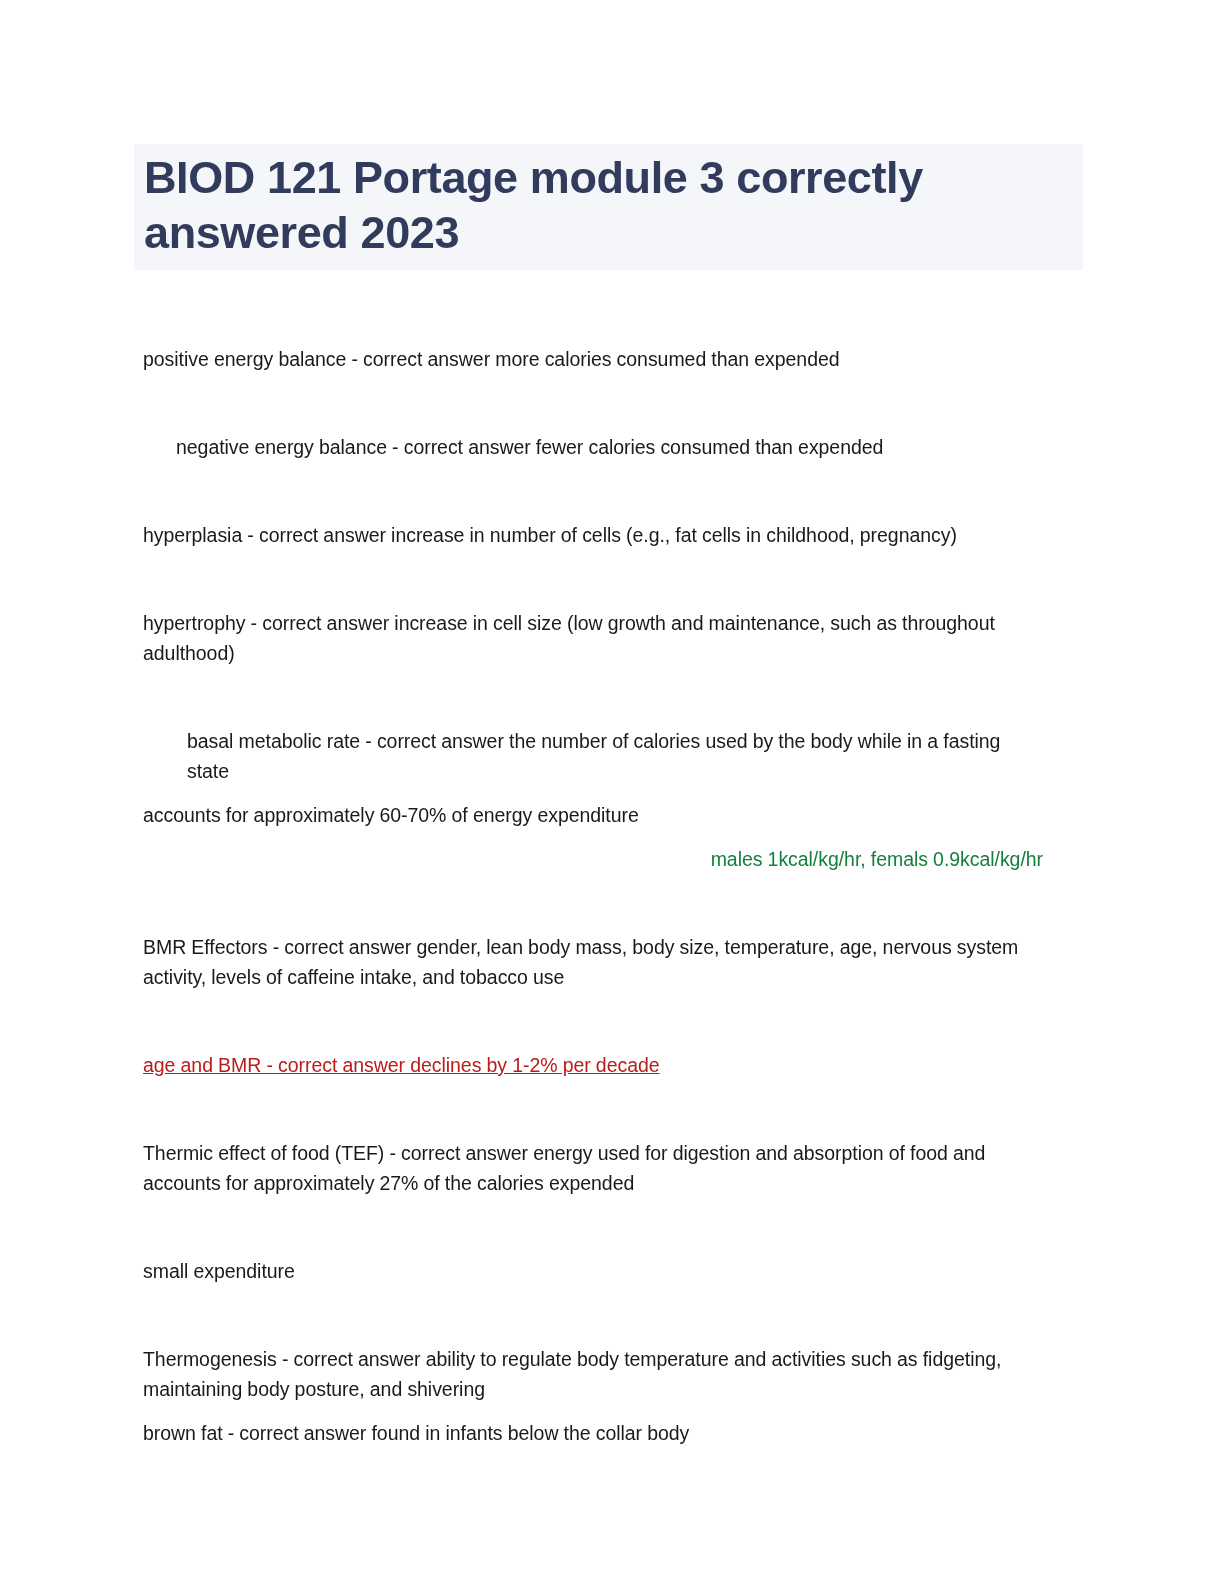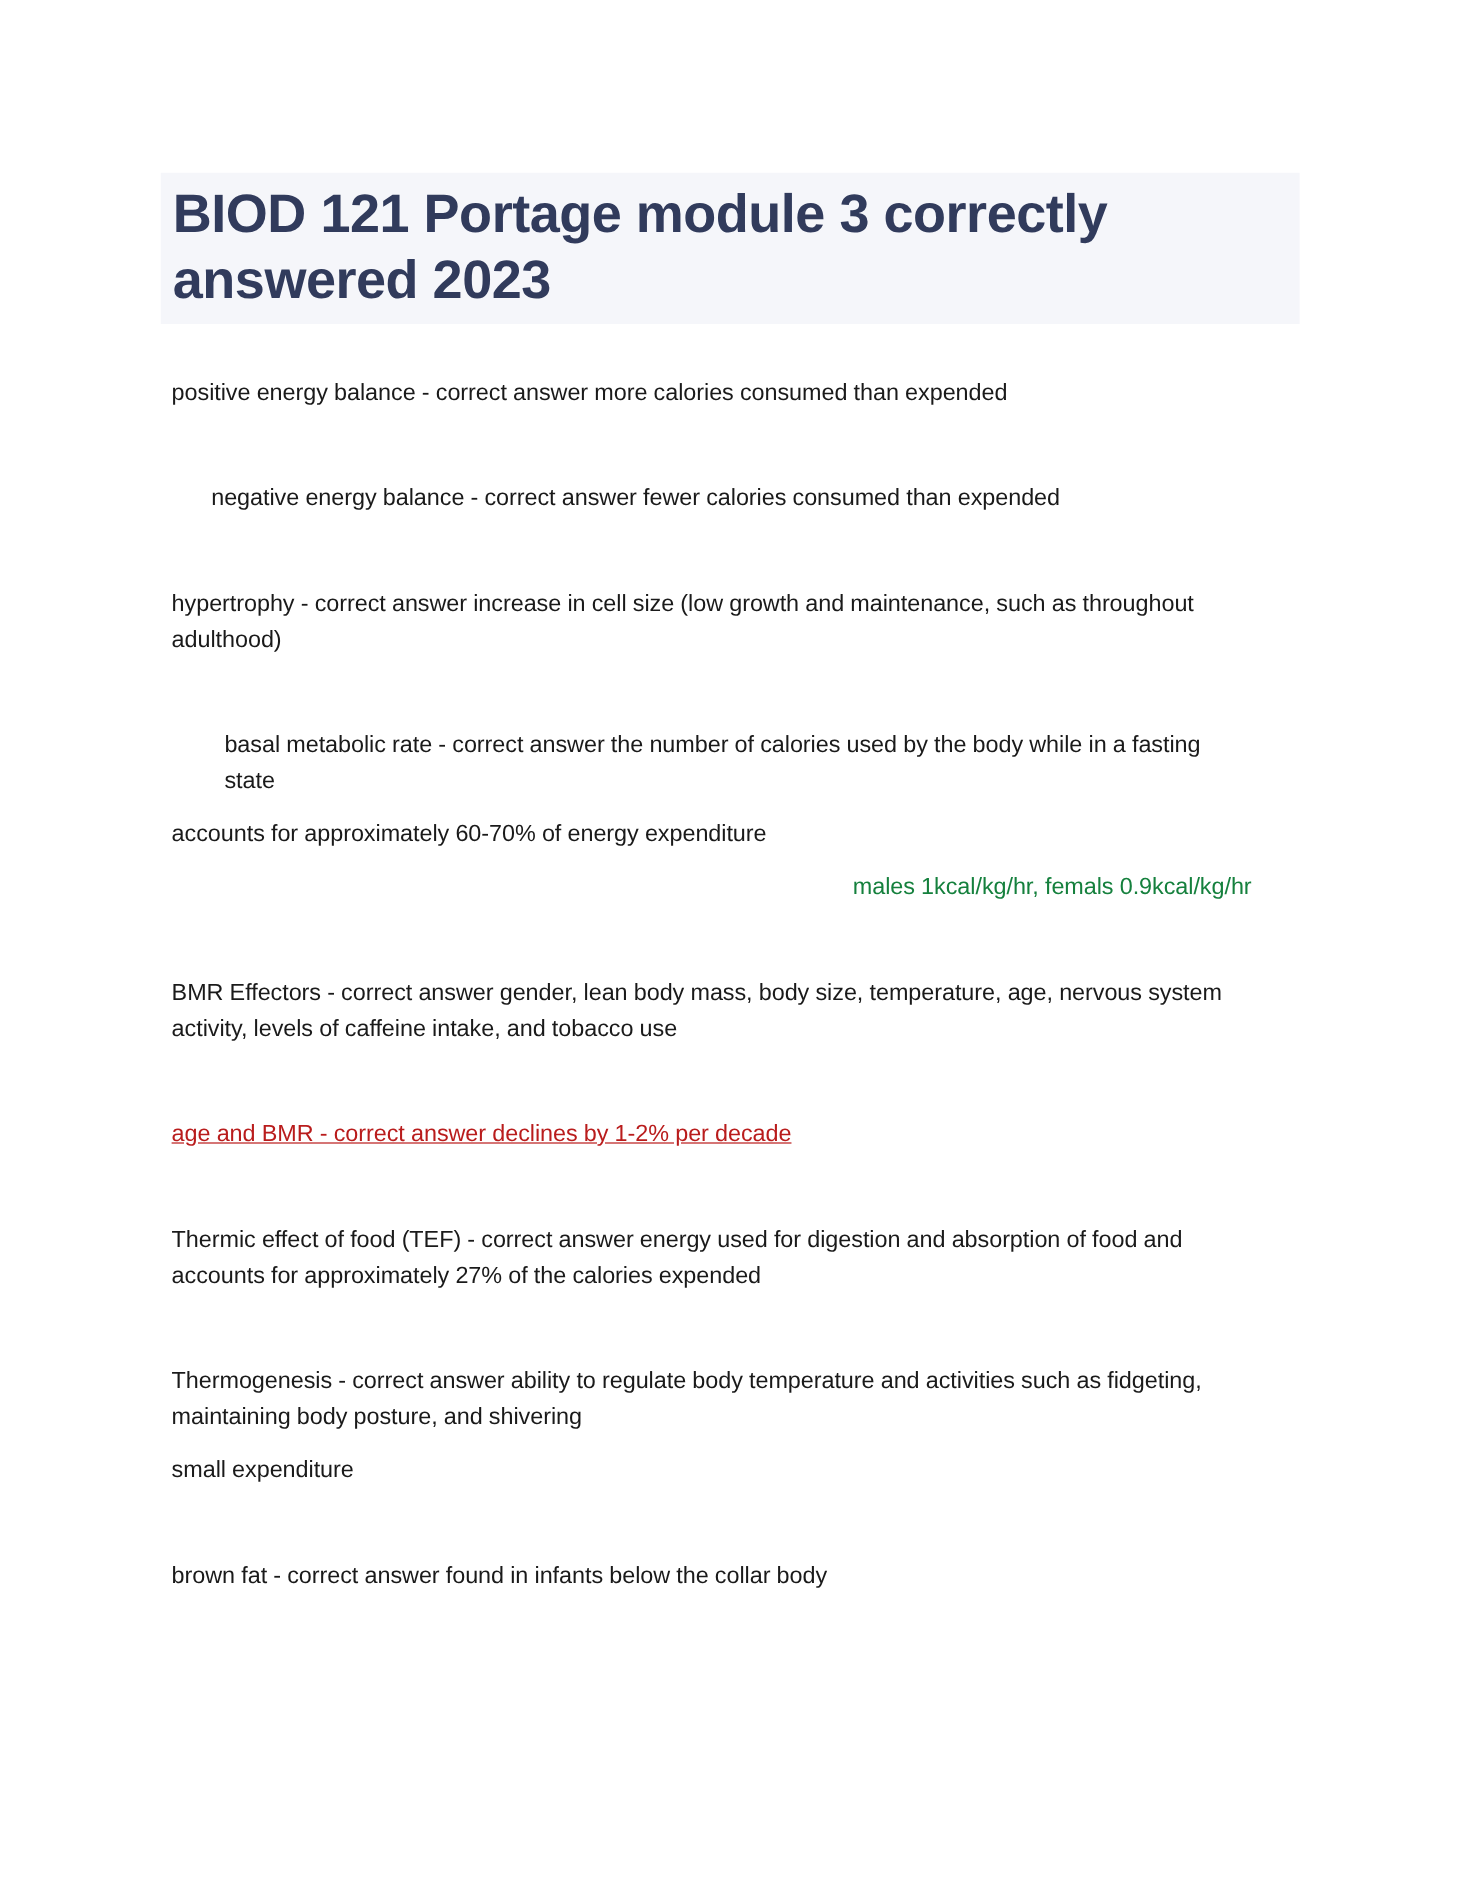--- a/index.html
+++ b/index.html
@@ -44,21 +44,21 @@
     font-weight: bold;
     letter-spacing: -0.4px;
     color: #313b5c;
     white-space: pre-wrap;
   }
 
   
   .doc-body {
     position: absolute;
     left: 143px;
-    top: 312px;
+    top: 344px;
     width: 900px;
   }
 
   .block {
     margin: 0 0 58px 0;
     padding: 0;
   }
 
   .block:last-child {
     margin-bottom: 0;
@@ -91,44 +91,47 @@
 
   <div class="doc-body">
 
   <div class="block">
         <p class="para" style="color: rgb(26, 26, 26);">positive energy balance - correct answer more calories consumed than expended</p>
       </div>
       <div class="block">
         <p class="para" style="color: rgb(26, 26, 26); margin-left: 33px;">negative energy balance - correct answer fewer calories consumed than expended</p>
       </div>
       <div class="block">
+        <p class="para" style="color: rgb(26, 26, 26);">hyperplasia - correct answer increase in number of cells (e.g., fat cells in childhood, pregnancy)</p>
+      </div>
+      <div class="block">
         <p class="para" style="color: rgb(26, 26, 26);">hypertrophy - correct answer increase in cell size (low growth and maintenance, such as throughout adulthood)</p>
       </div>
       <div class="block tight">
         <p class="para" style="color: rgb(26, 26, 26); margin-left: 44px;">basal metabolic rate - correct answer the number of calories used by the body while in a fasting state</p>
       </div>
       <div class="block tight">
         <p class="para" style="color: rgb(26, 26, 26);">accounts for approximately 60-70% of energy expenditure</p>
       </div>
       <div class="block">
         <p class="para" style="color: #15803d; text-align: right;">males 1kcal/kg/hr, femals 0.9kcal/kg/hr</p>
       </div>
       <div class="block">
         <p class="para" style="color: rgb(26, 26, 26);">BMR Effectors - correct answer gender, lean body mass, body size, temperature, age, nervous system activity, levels of caffeine intake, and tobacco use</p>
       </div>
       <div class="block">
         <p class="para" style="color: #b91c1c; text-decoration: underline;">age and BMR - correct answer declines by 1-2% per decade</p>
       </div>
       <div class="block">
         <p class="para" style="color: rgb(26, 26, 26);">Thermic effect of food (TEF) - correct answer energy used for digestion and absorption of food and accounts for approximately 27% of the calories expended</p>
       </div>
+      <div class="block">
+        <p class="para" style="color: rgb(26, 26, 26);">small expenditure</p>
+      </div>
       <div class="block tight">
         <p class="para" style="color: rgb(26, 26, 26);">Thermogenesis - correct answer ability to regulate body temperature and activities such as fidgeting, maintaining body posture, and shivering</p>
-      </div>
-      <div class="block">
-        <p class="para" style="color: rgb(26, 26, 26);">small expenditure</p>
       </div>
       <div class="block">
         <p class="para" style="color: rgb(26, 26, 26);">brown fat - correct answer found in infants below the collar body</p>
       </div>
     </div>
 
 </div>
 
 </body></html>

